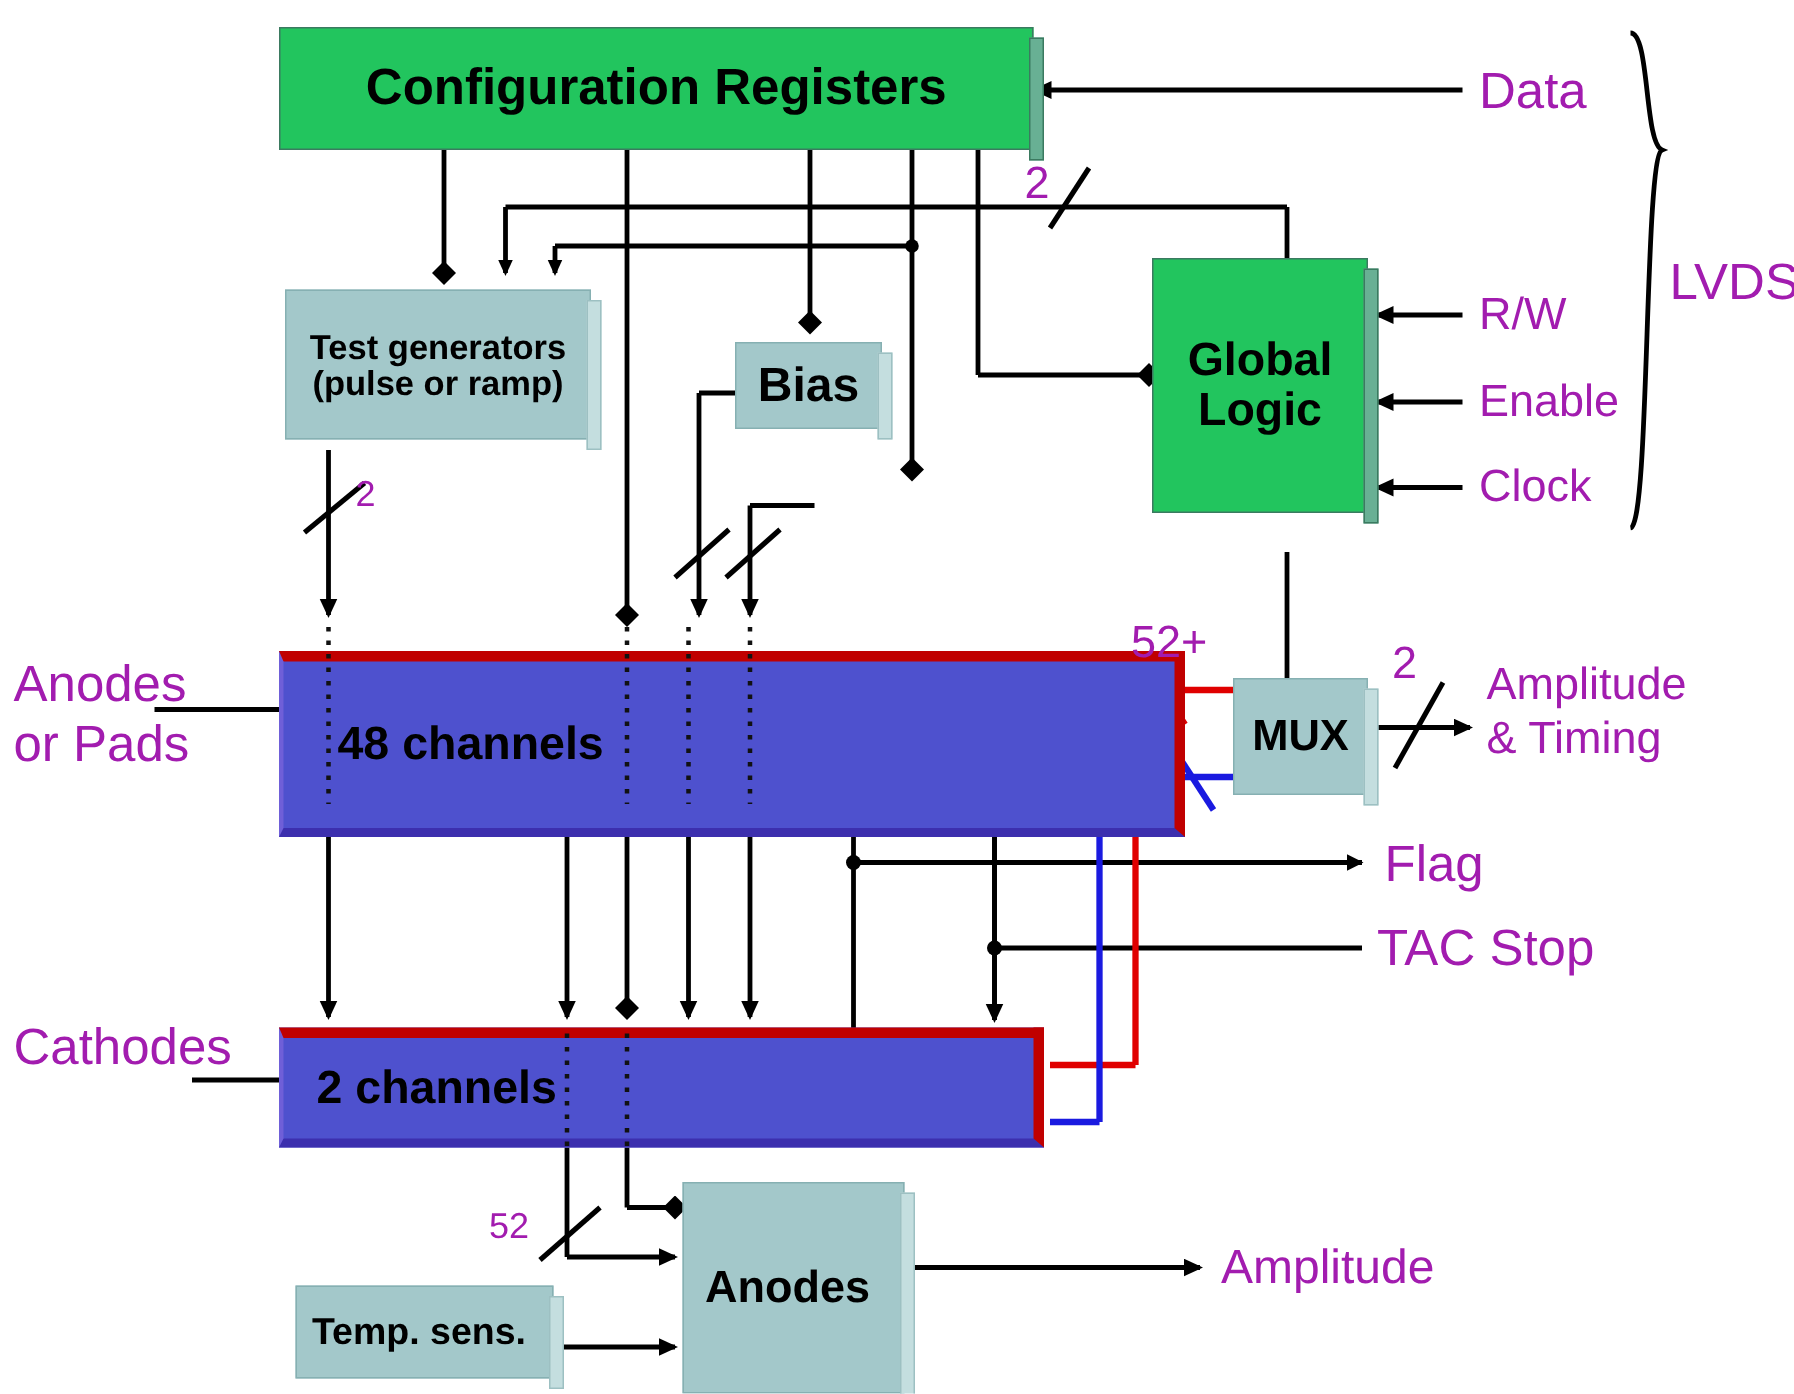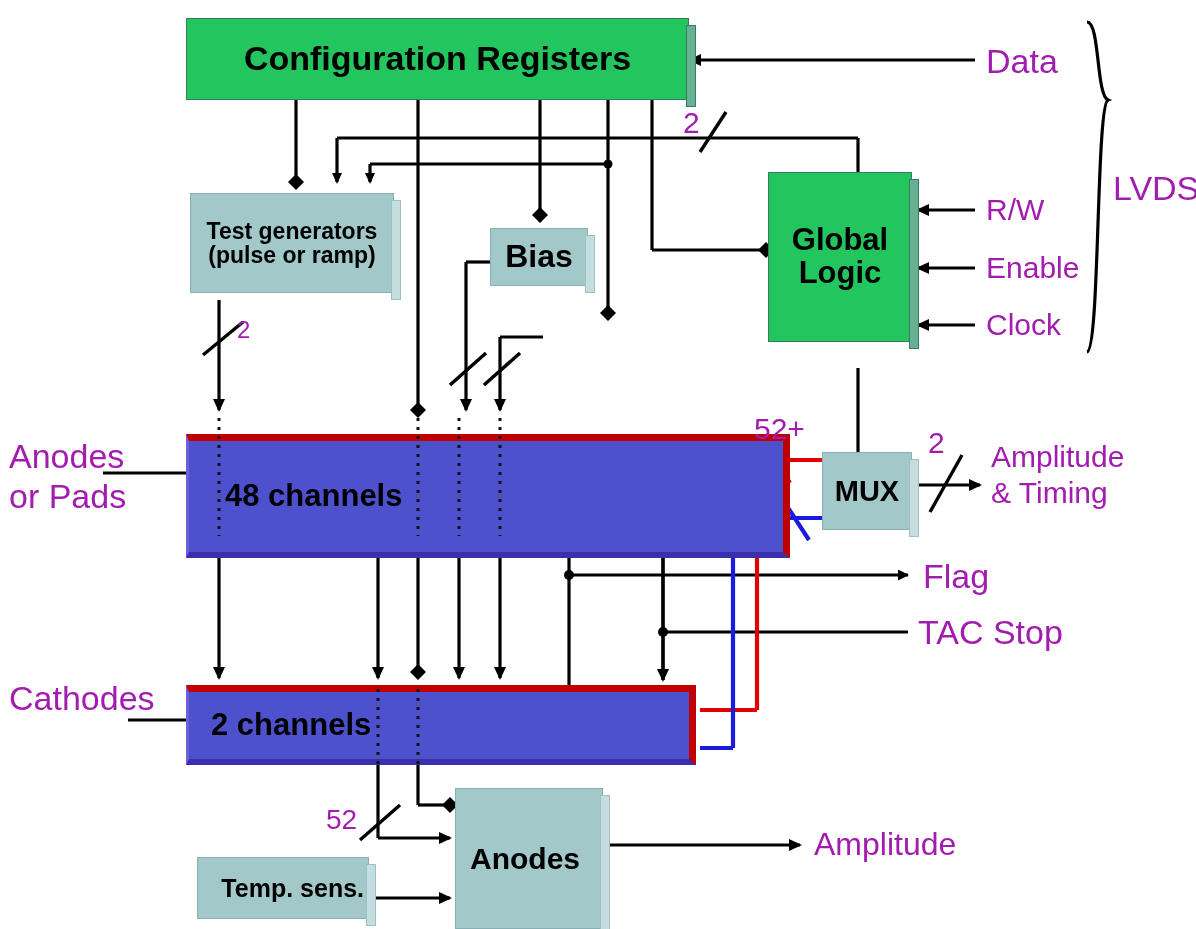--- a/index.html
+++ b/index.html
@@ -27,21 +27,21 @@
         width:8px;height:100%;background:rgba(255,255,255,.55);
         border-right:1px solid #8aa;z-index:1;}
   .teal.shadow3d::after{background:#c4dedf;border:1px solid #9dc0c2;}
   .green.shadow3d::after{background:#68b094;border:1px solid #3b7a60;}
 
   
   .txt{position:absolute;font-weight:normal;color:#a21caf;white-space:pre;
        line-height:1.08;}
   .t34{font-size:34px;}
   .t30{font-size:30px;}
-  .t28{font-size:28px;}
+  .t28{font-size:24px;}
   .t24{font-size:24px;}
 </style>
 </head>
 <body>
 
 <div id="stage">
 
   <svg id="wires" viewBox="0 0 1196 929" xmlns="http://www.w3.org/2000/svg">
     <defs>
       <marker id="ah" markerWidth="11" markerHeight="11" refX="9" refY="5" orient="auto" markerUnits="userSpaceOnUse">
@@ -183,21 +183,21 @@
   </div>
 
   <div class="box teal shadow3d" style="left:822px;top:452px;width:90px;height:78px;font-size:29px;">
     <span class="lbl">MUX</span>
   </div>
 
   <div class="box teal shadow3d" style="left:455px;top:788px;width:148px;height:141px;font-size:30px;justify-content:flex-start;padding-left:10px;">
     <span class="lbl">Anodes</span>
   </div>
 
-  <div class="box teal shadow3d" style="left:197px;top:857px;width:172px;height:62px;font-size:25px;justify-content:flex-end;padding-left:18px;">
+  <div class="box teal shadow3d" style="left:197px;top:857px;width:172px;height:62px;font-size:25px;justify-content:flex-start;padding-left:6px;">
     <span class="lbl">Temp. sens.</span>
   </div>
 
   <div class="txt t34" style="left:986px;top:43px;">Data</div>
 
   <div class="txt t30" style="left:683px;top:107px;">2</div>
 
   <div class="txt t30" style="left:986px;top:194px;">R/W</div>
   <div class="txt t30" style="left:986px;top:252px;">Enable</div>
   <div class="txt t30" style="left:986px;top:309px;">Clock</div>

